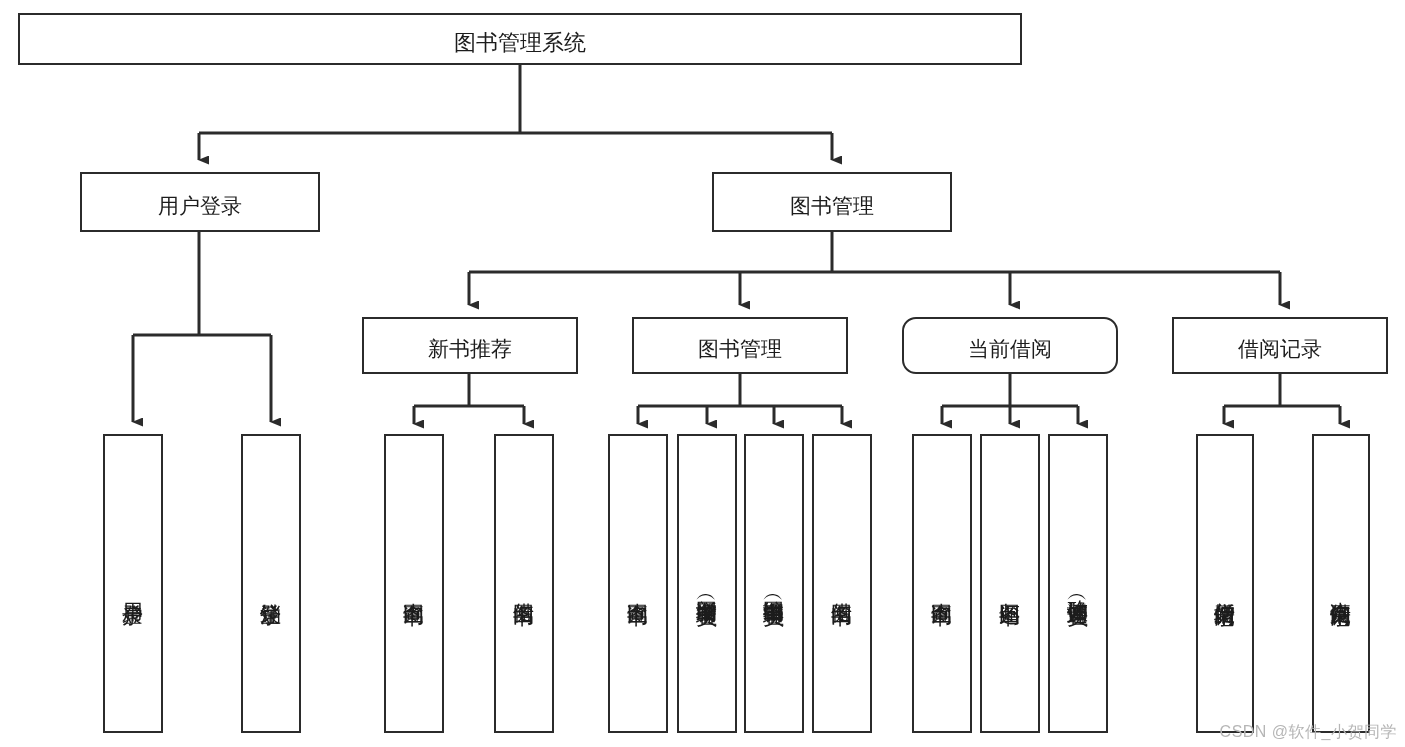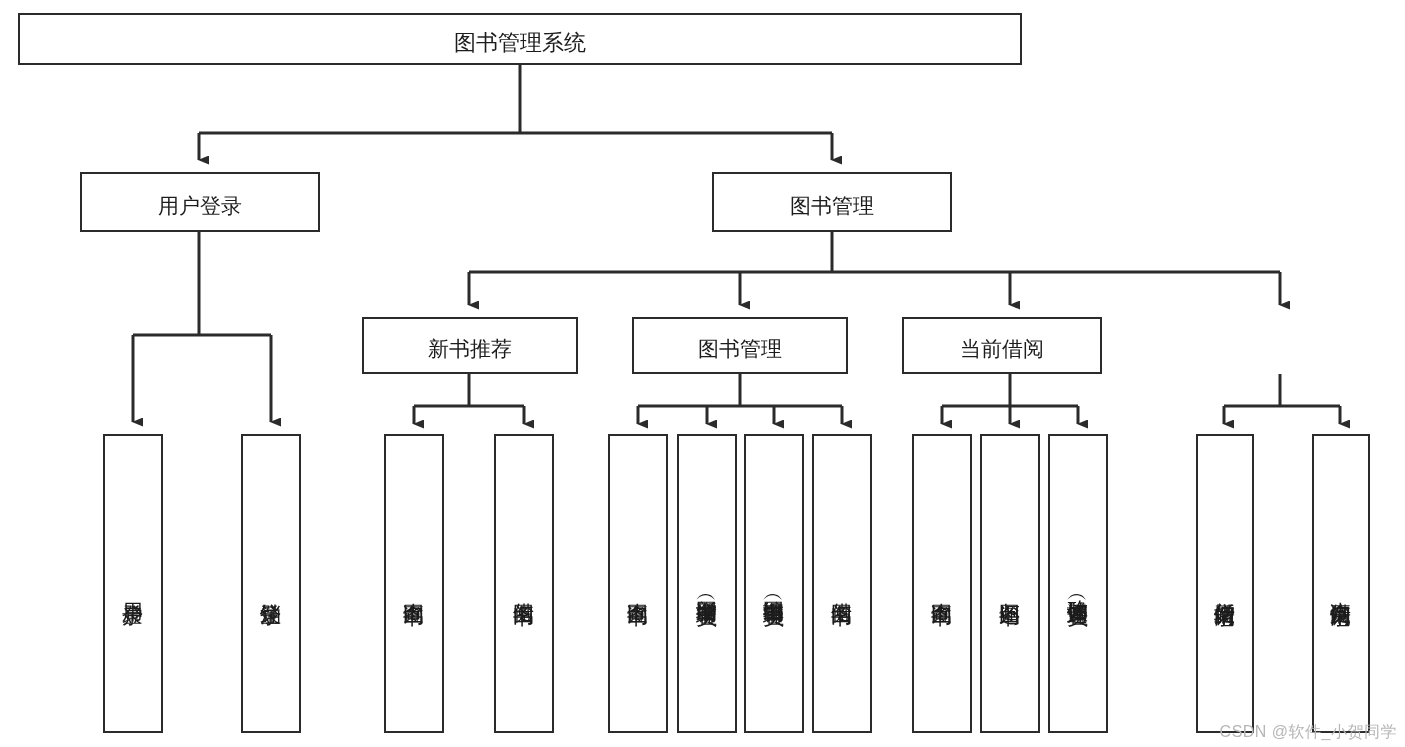--- a/index.html
+++ b/index.html
@@ -139,24 +139,27 @@
   </div>
 
   <div class="node-box" style="left:362px; top:317px; width:216px; height:57px;font-family:Liberation Serif, serif;">
     <span class="node-label h-label">新书推荐</span>
   </div>
 
   <div class="node-box" style="left:632px; top:317px; width:216px; height:57px;">
     <span class="node-label h-label">图书管理</span>
   </div>
 
-  <div class="node-box" style="left:902px; top:317px; width:200px; height:57px;">
+  <div class="node-box" style="left:902px; top:317px; width:216px; height:57px;border-radius:14px;">
     <span class="node-label h-label">当前借阅</span>
   </div>
 
+  <div class="node-box" style="left:1172px; top:317px; width:216px; height:57px;">
+    <span class="node-label h-label">借阅记录</span>
+  </div>
 
   <div class="node-box" style="left:103px; top:434px; width:60px; height:299px;">
     <span class="node-label v-label">用户登录</span>
   </div>
 
   <div class="node-box" style="left:241px; top:434px; width:60px; height:299px;">
     <span class="node-label v-label">注销登录</span>
   </div>
 
   <div class="node-box" style="left:384px; top:434px; width:60px; height:299px;">

